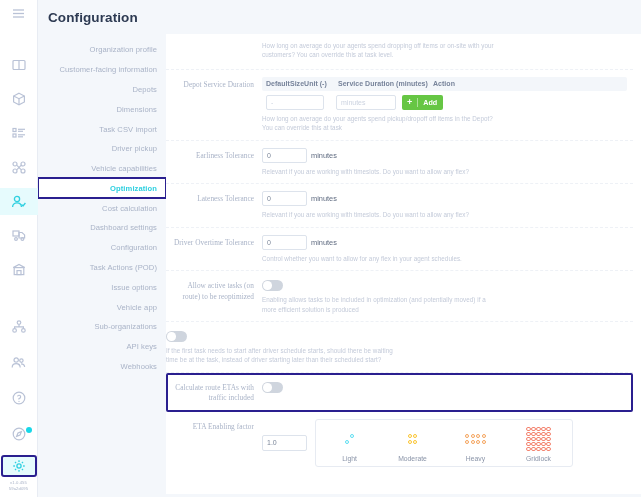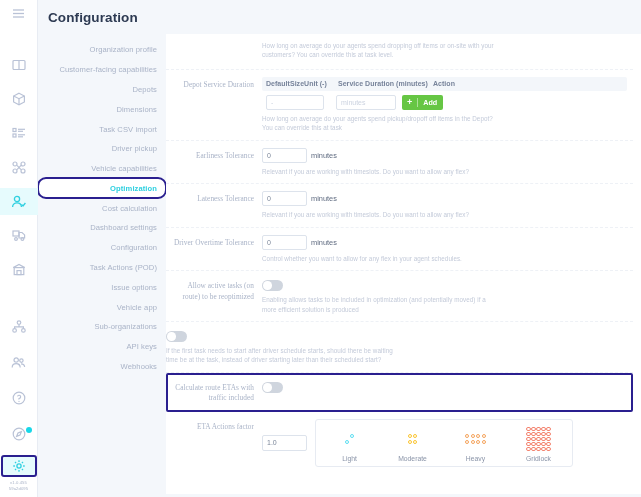--- a/index.html
+++ b/index.html
@@ -56,21 +56,21 @@
   .nav { width: 128px; flex: 0 0 128px; padding-top: 6px; }
   .nav-item {
     font-size: 7.6px; color: #a9b3c7;
     text-align: right; padding: 5.4px 9px 5.4px 4px;
     letter-spacing: .08px; white-space: nowrap;
   }
   .nav-item.sel {
     color: #2fd0e0; font-weight: 700;
     background: #ffffff;
     outline: 2px solid #2a1f8f; outline-offset: -1px;
-    border-radius: 8px;
+    border-radius: 0;
   }
 
   
   .card {
     flex: 1 1 auto; background: #ffffff;
     margin: 0 0 0 0; padding: 0 8px 0 0;
     overflow: hidden; position: relative;
   }
   .row {
     display: flex; align-items: flex-start;
@@ -281,21 +281,21 @@
     <div class="rail-ver">v1.0.455<br>59a2d095</div>
   </div>
 
   <div class="page">
     <div class="page-title">Configuration</div>
 
     <div class="body-wrap">
 
       <div class="nav">
         <div class="nav-item">Organization profile</div>
-        <div class="nav-item">Customer-facing capabilities</div>
+        <div class="nav-item">Customer-facing information</div>
         <div class="nav-item">Depots</div>
         <div class="nav-item">Dimensions</div>
         <div class="nav-item">Task CSV import</div>
         <div class="nav-item">Driver pickup</div>
         <div class="nav-item">Vehicle capabilities</div>
         <div class="nav-item sel">Optimization</div>
         <div class="nav-item">Cost calculation</div>
         <div class="nav-item">Dashboard settings</div>
         <div class="nav-item">Configuration</div>
         <div class="nav-item">Task Actions (POD)</div>
@@ -384,21 +384,21 @@
         </div>
 
         <div class="row boxed">
           <div class="row-lbl">Calculate route ETAs with traffic included</div>
           <div class="row-fld">
             <div class="tgl"></div>
           </div>
         </div>
 
         <div class="row">
-          <div class="row-lbl">ETA Actions factor</div>
+          <div class="row-lbl">ETA Enabling factor</div>
           <div class="row-fld">
             <div class="scale-wrap">
               <input class="inp" style="width: 45px; height: 16px;" value="1.0">
               <div class="traffic">
                 <div class="tr-opt">
                   <div class="tr-art">
                     <div class="dots g-light">
                       <span class="dot"></span>
                         <span class="dot"></span>
                         <span class="dot"></span>

